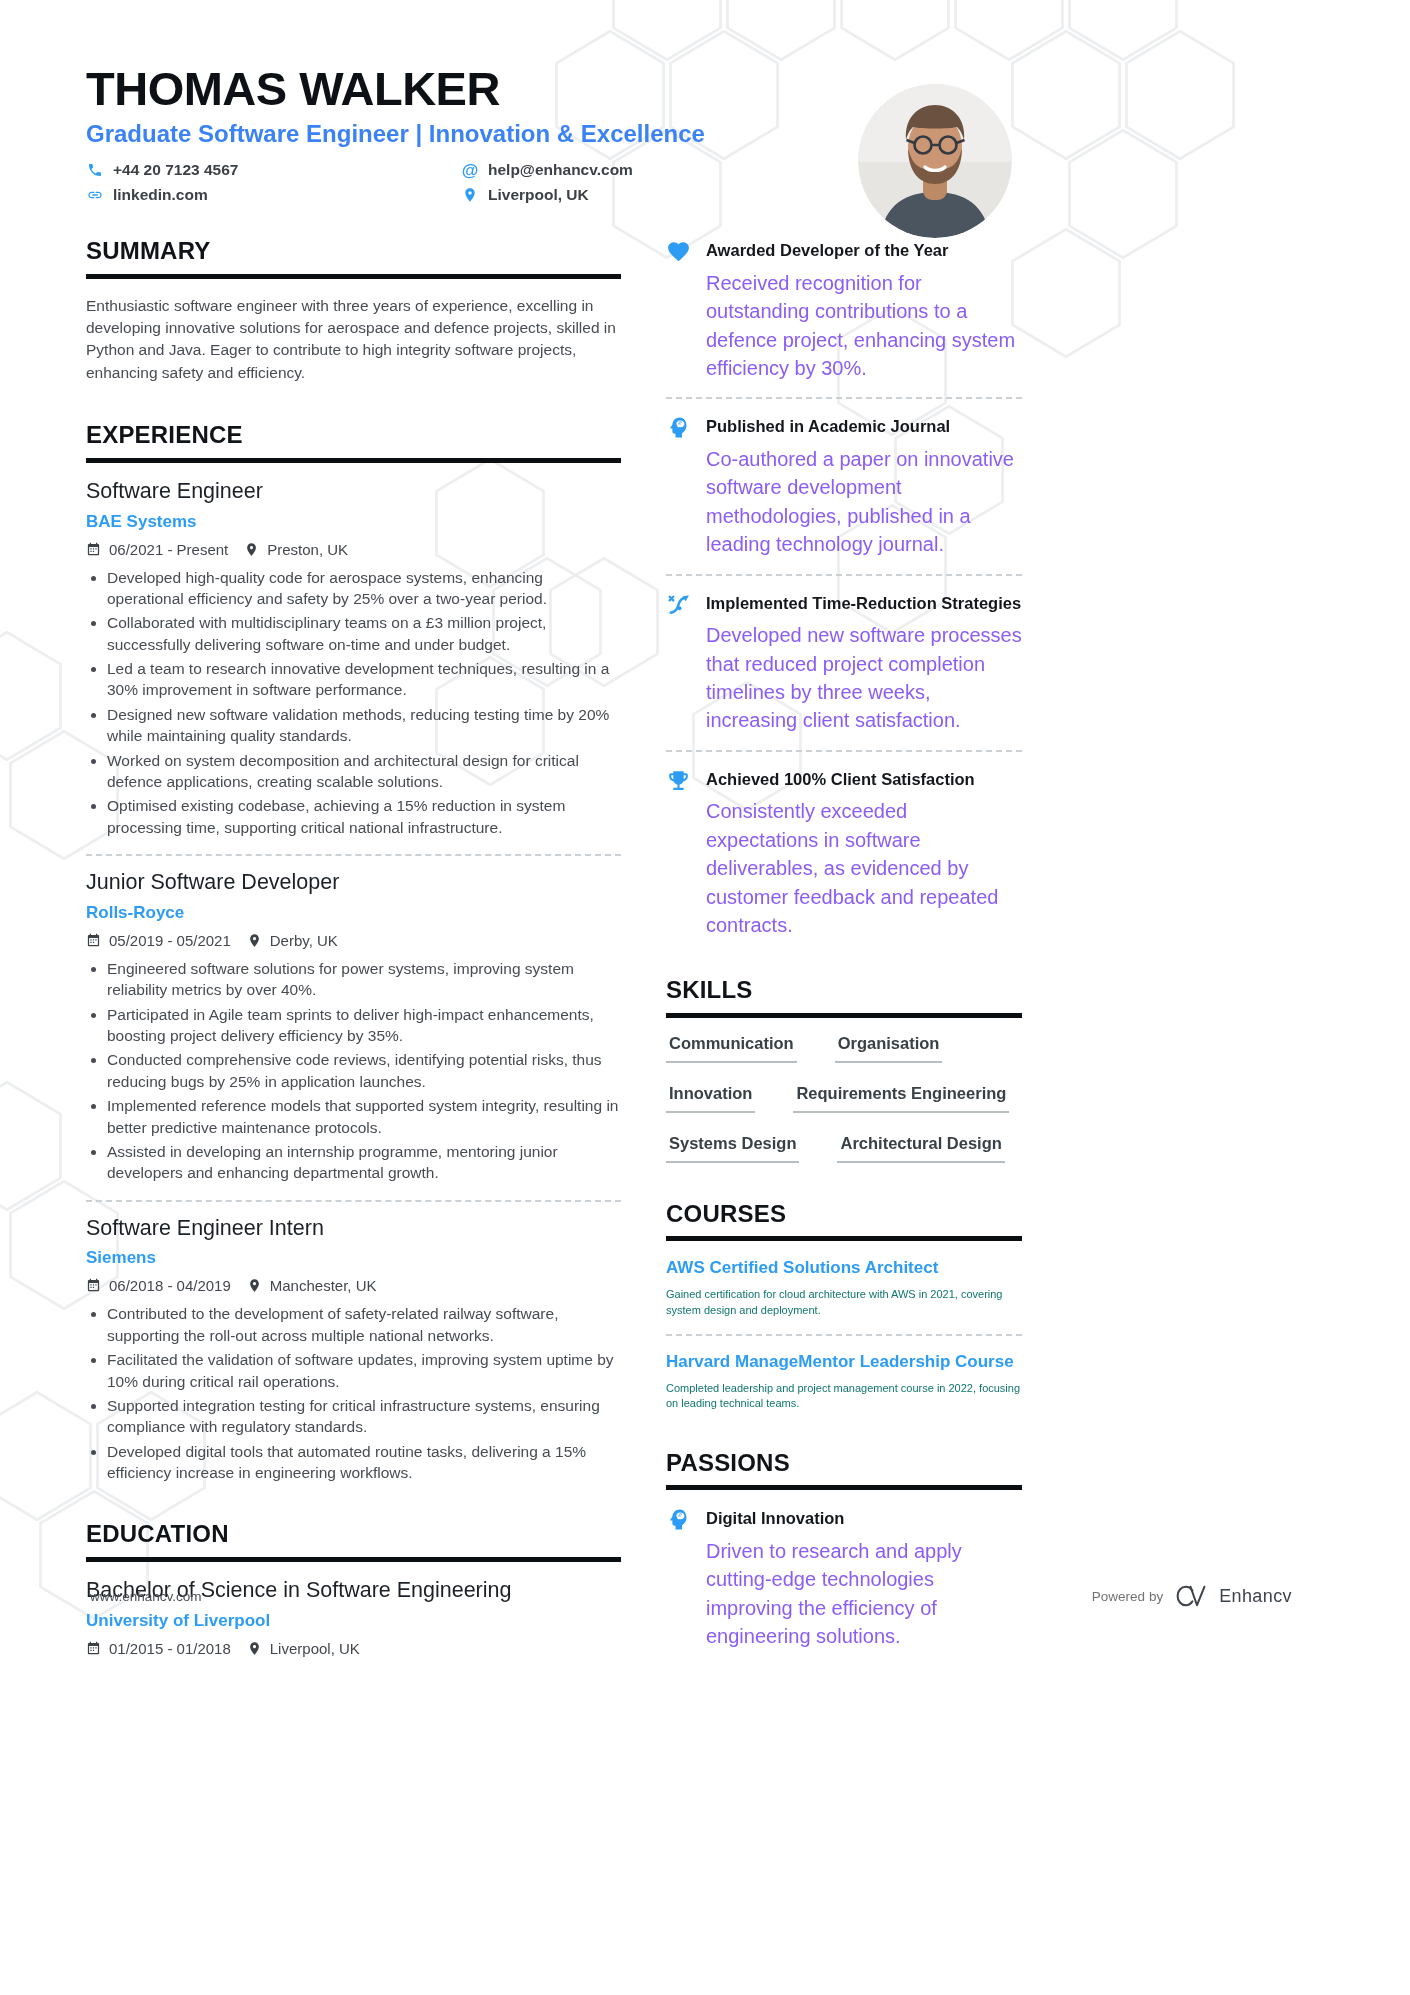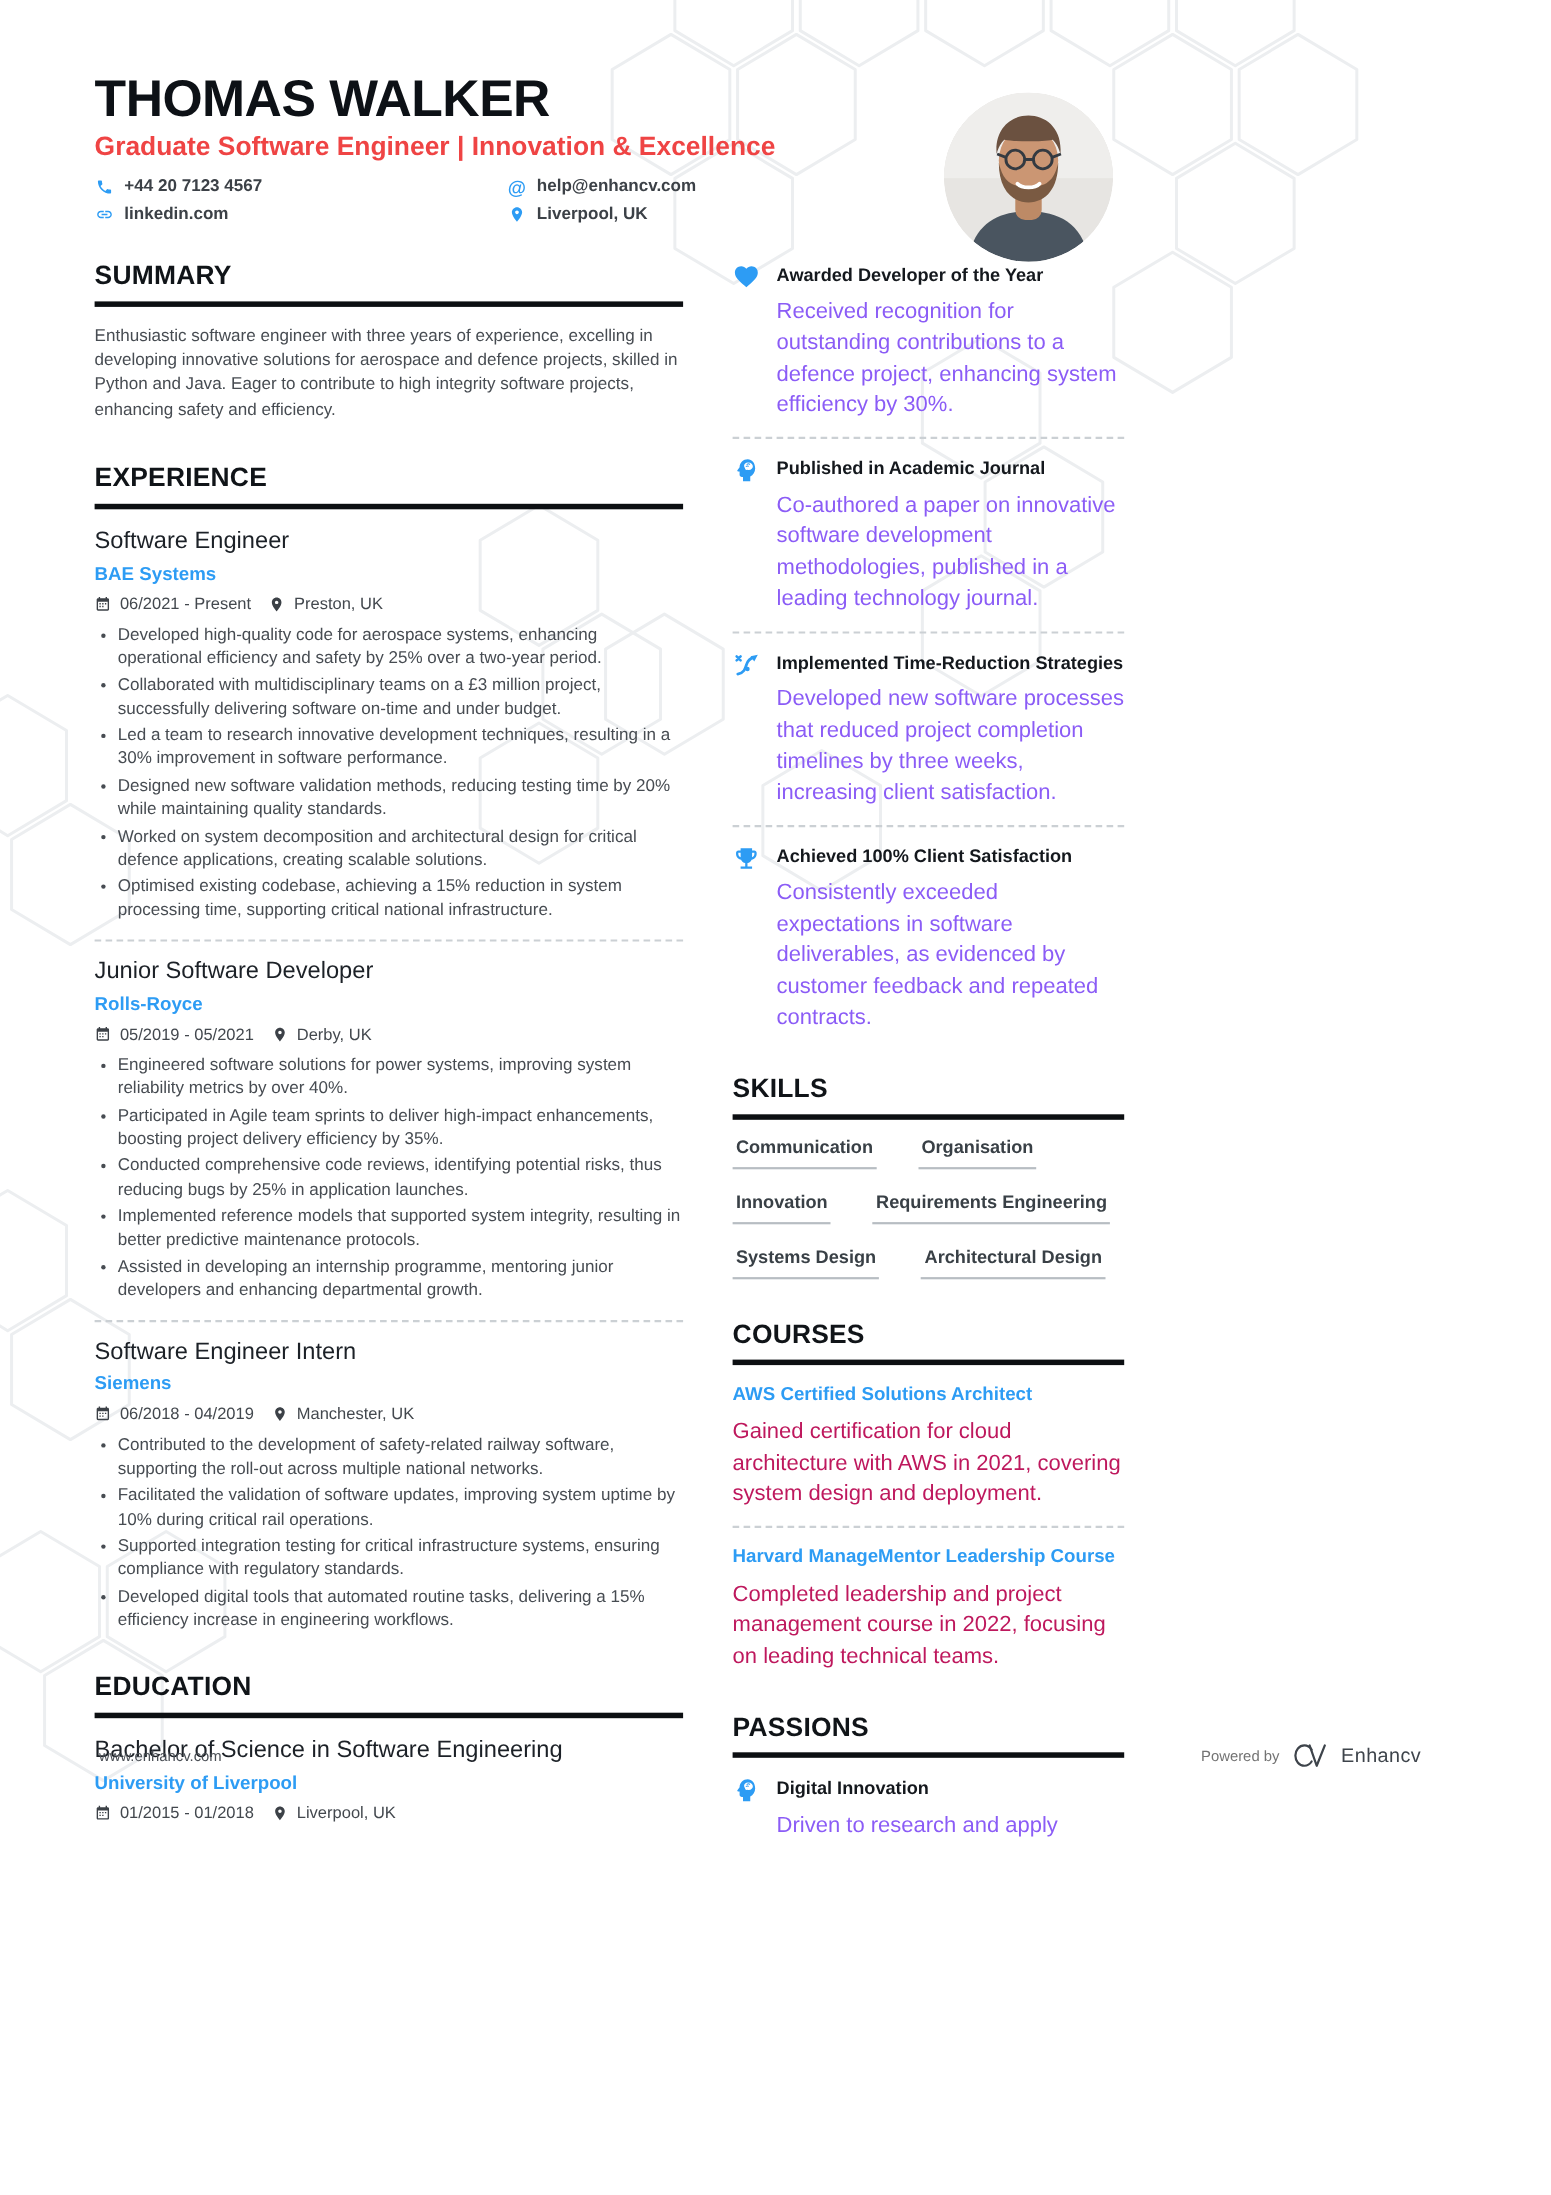--- a/index.html
+++ b/index.html
@@ -3,21 +3,21 @@
 <meta charset="utf-8">
 <style>
   html,body{margin:0;padding:0;background:#fff;}
   .page{position:relative;width:1410px;height:1678px;background:#fff;overflow:hidden;
         font-family:"Liberation Sans","DejaVu Sans",sans-serif;color:#474c52;}
   .bg-hex{position:absolute;inset:0;z-index:0;pointer-events:none;}
   .content{position:relative;z-index:1;padding:64px 0 0 86px;}
 
   
   .hd-name{margin:0;font-size:47px;font-weight:800;letter-spacing:-.5px;color:#0d1116;line-height:1.05;}
-  .hd-title{margin:7px 0 12px;font-size:24px;font-weight:700;color:#ef4444;line-height:1.2;}
+  .hd-title{margin:7px 0 12px;font-size:24px;font-weight:700;color:#3b82f6;line-height:1.2;}
   .contacts{display:grid;grid-template-columns:375px 310px;row-gap:7px;font-size:15.5px;font-weight:700;color:#3c4147;text-align:center;}
   .contact{display:flex;align-items:center;gap:9px;}
   .contact .cic{color:#2d9cf4;display:inline-flex;width:18px;justify-content:center;}
   .contact .cic svg{width:16px;height:16px;}
   .at-glyph{font-size:17px;font-weight:700;color:#2d9cf4;line-height:1;}
   .photo{position:absolute;left:858px;top:84px;width:154px;height:154px;border-radius:50%;overflow:hidden;z-index:2;}
 
   
   .columns{display:grid;grid-template-columns:535px 356px;column-gap:45px;margin-top:34px;align-items:start;}
   .section{margin-bottom:38px;}
@@ -41,21 +41,21 @@
   .ach-ic svg{width:25px;height:25px;}
   .ach-title{margin:2px 0 8px;font-size:16.5px;font-weight:700;color:#14181d;line-height:1.25;}
   .ach-text{margin:0;font-size:20px;line-height:1.42;color:#8b5cf6;}
   .r-dashed{border:none;border-top:2px dashed #cbd0d4;margin:15px 0;}
 
   .skills{display:flex;flex-wrap:wrap;column-gap:38px;row-gap:21px;}
   .skill{font-size:16.5px;font-weight:700;color:#394046;padding:0 3px 8px;border-bottom:2px solid #b7bdc2;}
 
   .course{margin-bottom:0;}
   .course-title{margin:0 0 9px;font-size:17px;font-weight:700;color:#2d9cf4;line-height:1.25;}
-  .course-text{margin:0;font-size:20px;line-height:1.42;color:#be185d;}
+  .course-text{margin:0;font-size:11px;line-height:1.42;color:#0f766e;}
 
   
   .edu-degree{margin:2px 0 8px;font-size:21.5px;font-weight:500;color:#1c2127;}
   .edu-school{margin:0 0 9px;font-size:17px;font-weight:700;color:#2d9cf4;}
 
   
   .footer{position:absolute;left:90px;right:118px;bottom:70px;display:flex;justify-content:space-between;
           align-items:center;z-index:1;}
   .f-site{font-size:13.5px;color:#4a4f55;text-decoration:none;}
   .f-right{display:flex;align-items:center;gap:11px;}

